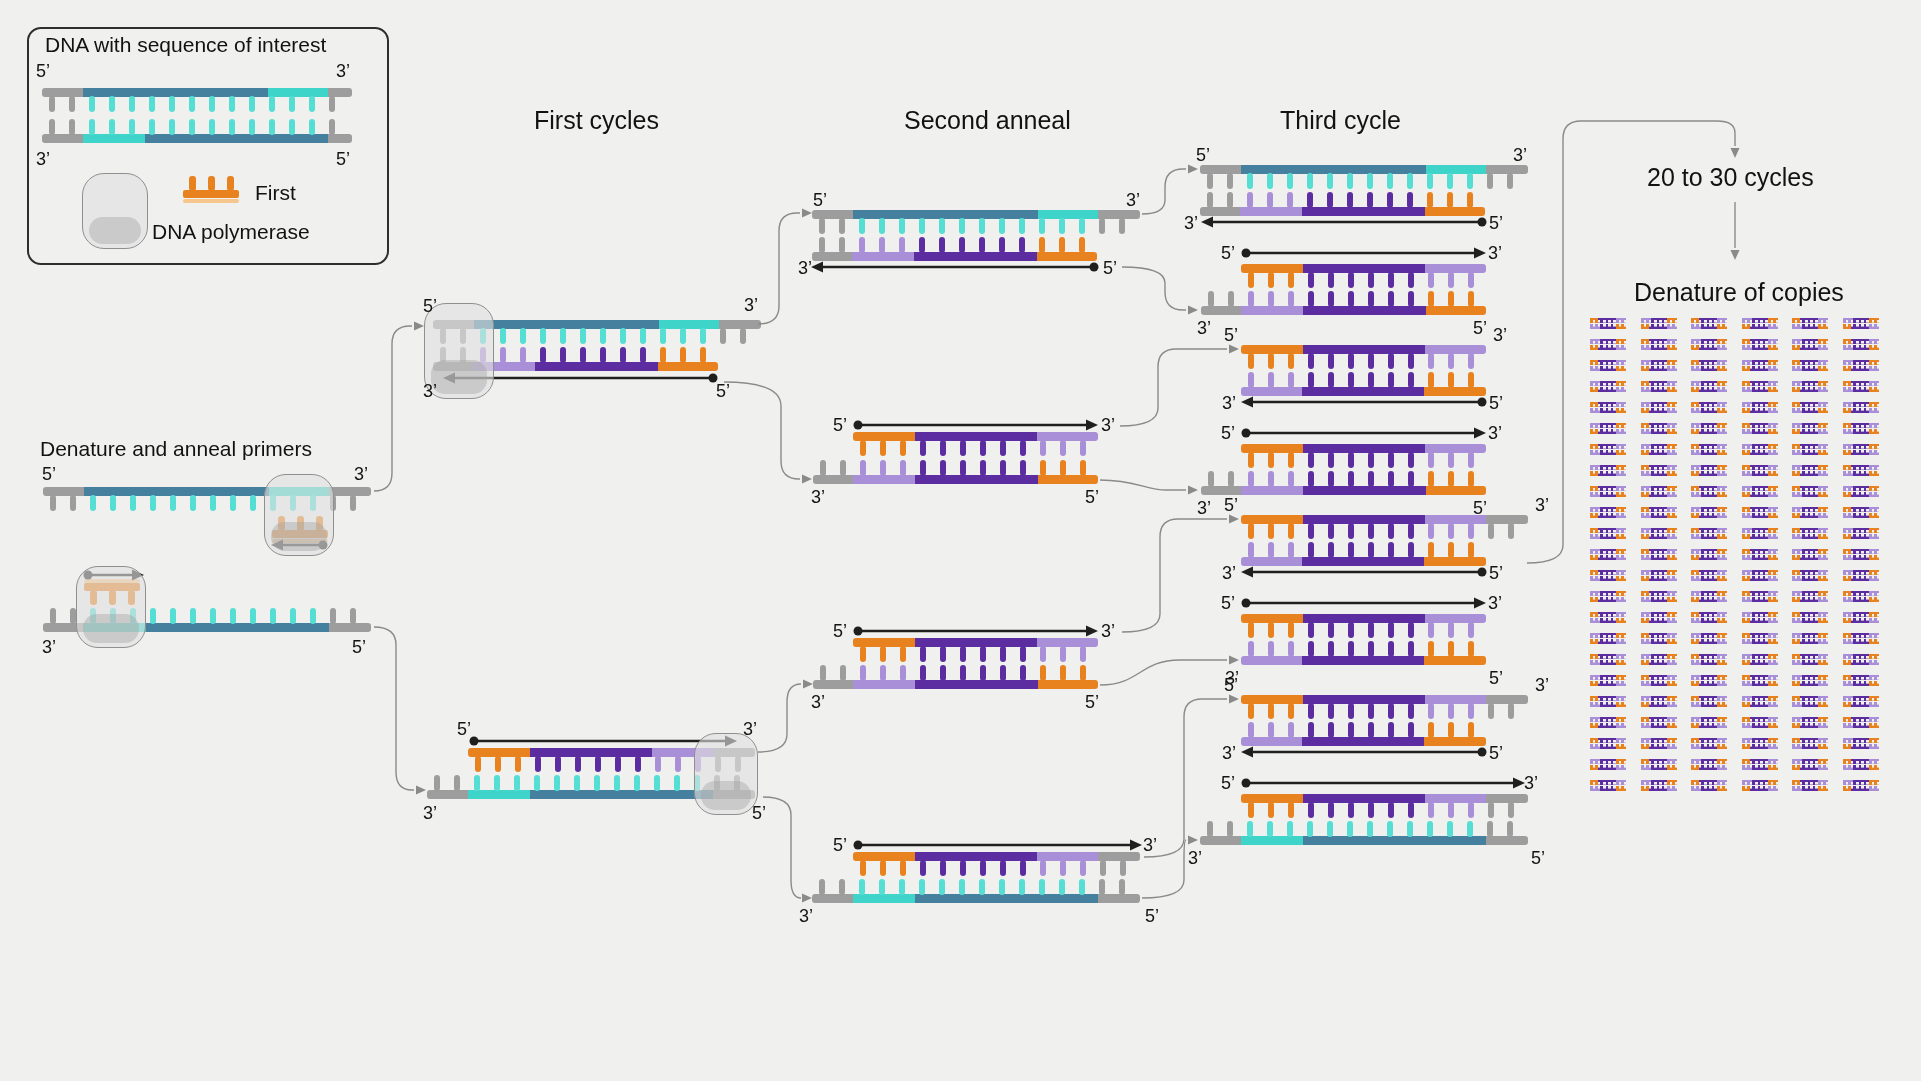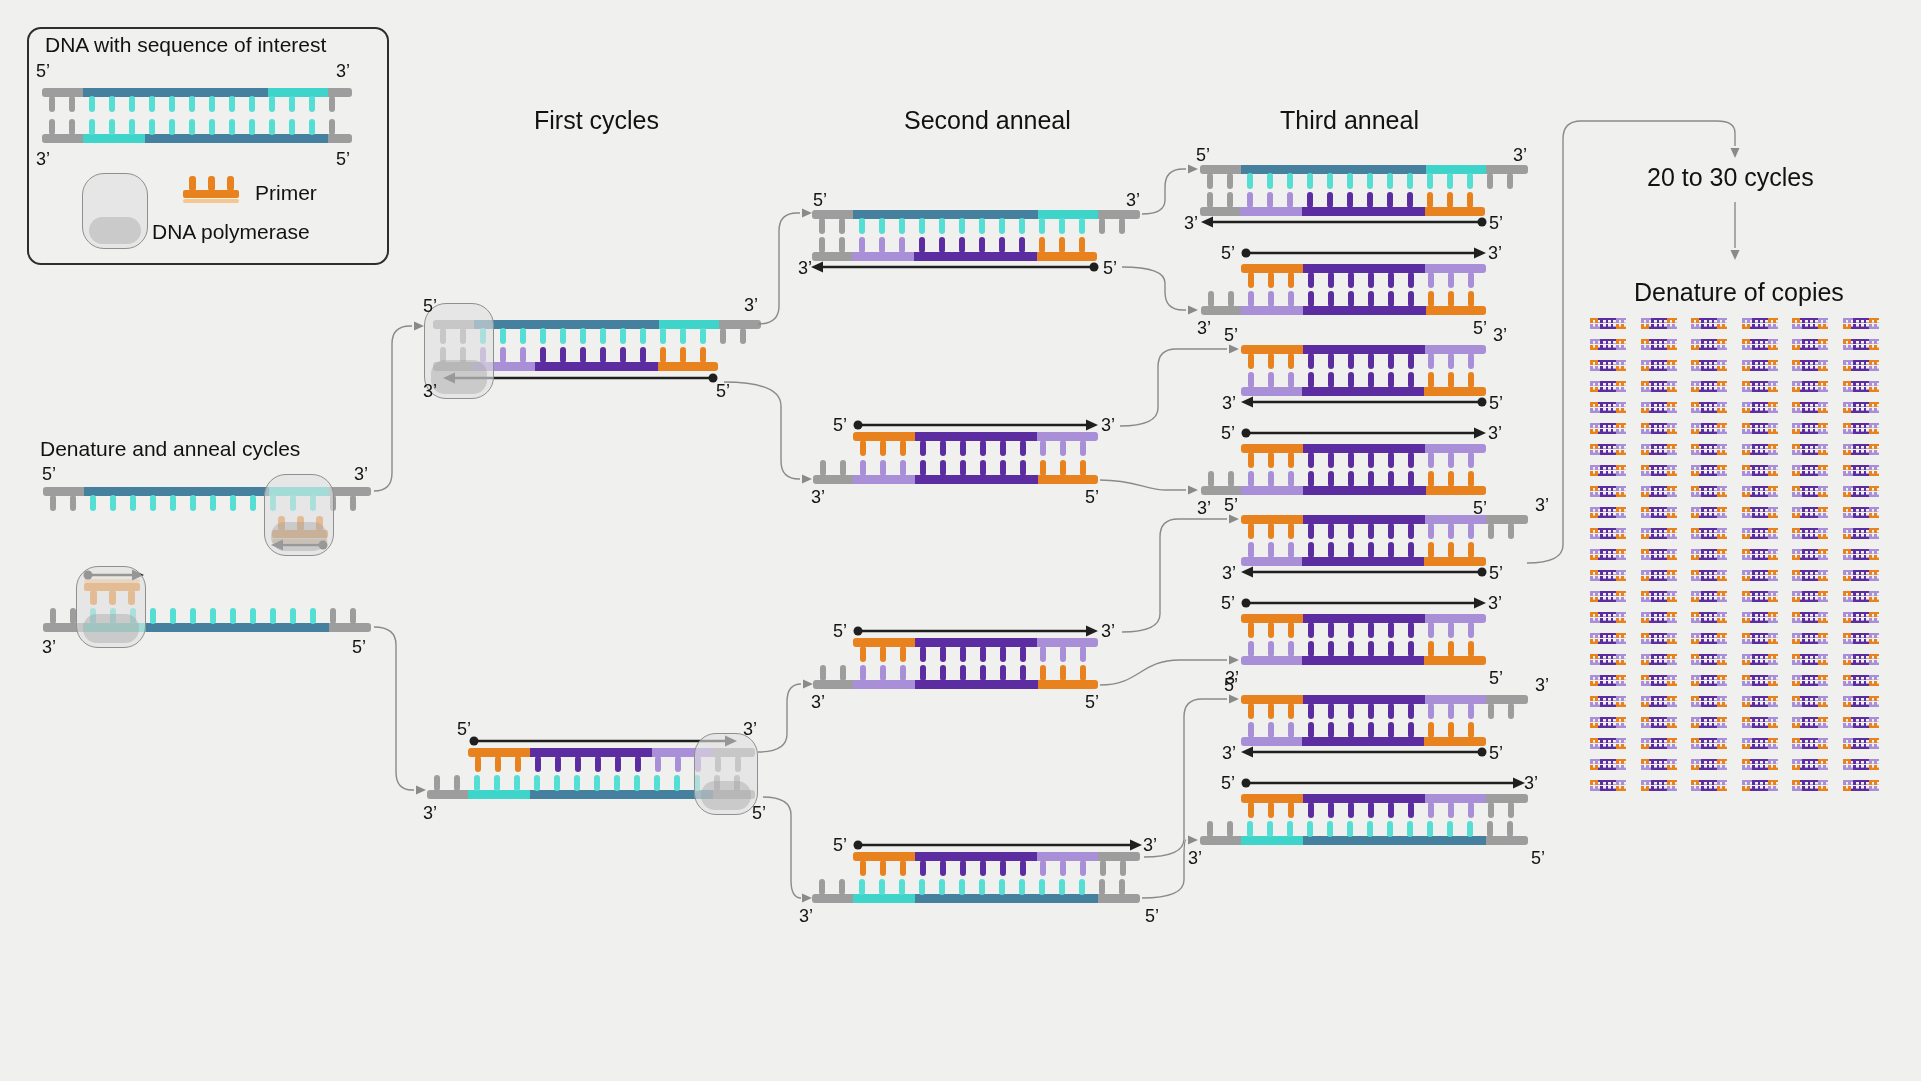--- a/index.html
+++ b/index.html
@@ -19,27 +19,27 @@
   .mini{position:absolute;z-index:2;}
   .mini>div{position:absolute;left:0;width:100%;height:5px;background-repeat:no-repeat;}
 </style>
 </head>
 <body>
 
 <div id="canvas">
 
   <div class="legendbox" style="left:27px;top:27px;width:358px;height:234px;"></div>
   <span class="lbl21" style="left:45px;top:33px;">DNA with sequence of interest</span>
-  <span class="lbl21" style="left:255px;top:181px;">Primer</span>
+  <span class="lbl21" style="left:255px;top:181px;">First</span>
   <span class="lbl21" style="left:152px;top:220px;">DNA polymerase</span>
 
-  <span class="lbl21" style="left:40px;top:437px;">Denature and anneal cycles</span>
+  <span class="lbl21" style="left:40px;top:437px;">Denature and anneal primers</span>
   <span class="hdr" style="left:534px;top:106px;">First cycles</span>
   <span class="hdr" style="left:904px;top:106px;">Second anneal</span>
-  <span class="hdr" style="left:1280px;top:106px;">Third anneal</span>
+  <span class="hdr" style="left:1280px;top:106px;">Third cycle</span>
   <span class="hdr" style="left:1647px;top:163px;">20 to 30 cycles</span>
   <span class="hdr" style="left:1634px;top:278px;">Denature of copies</span>
 
   <svg id="lines" width="1921" height="1081" viewBox="0 0 1921 1081">
       <line x1="323" y1="545" x2="283" y2="545" stroke="#1f1f1f" stroke-width="2.6"></line>
       <circle cx="323" cy="545" r="4.5" fill="#1f1f1f"></circle>
       <polygon points="283,539.5 283,550.5 271,545" fill="#1f1f1f"></polygon>
       <line x1="88" y1="575" x2="132" y2="575" stroke="#1f1f1f" stroke-width="2.6"></line>
       <circle cx="88" cy="575" r="4.5" fill="#1f1f1f"></circle>
       <polygon points="132,569.5 132,580.5 144,575" fill="#1f1f1f"></polygon>

